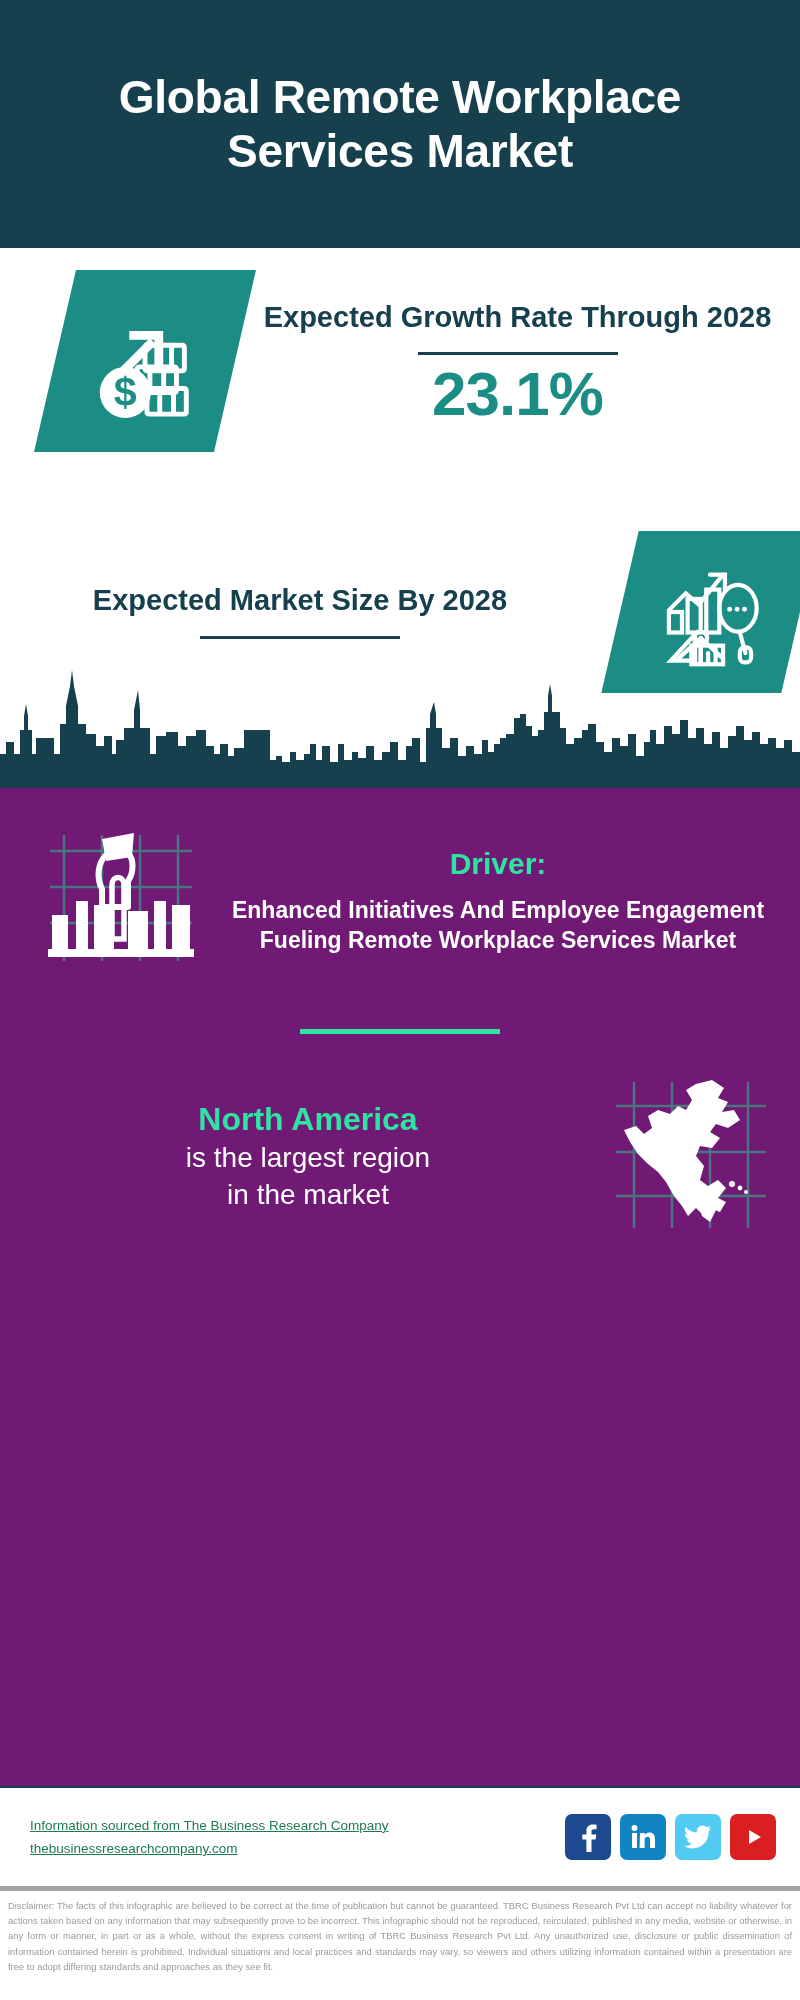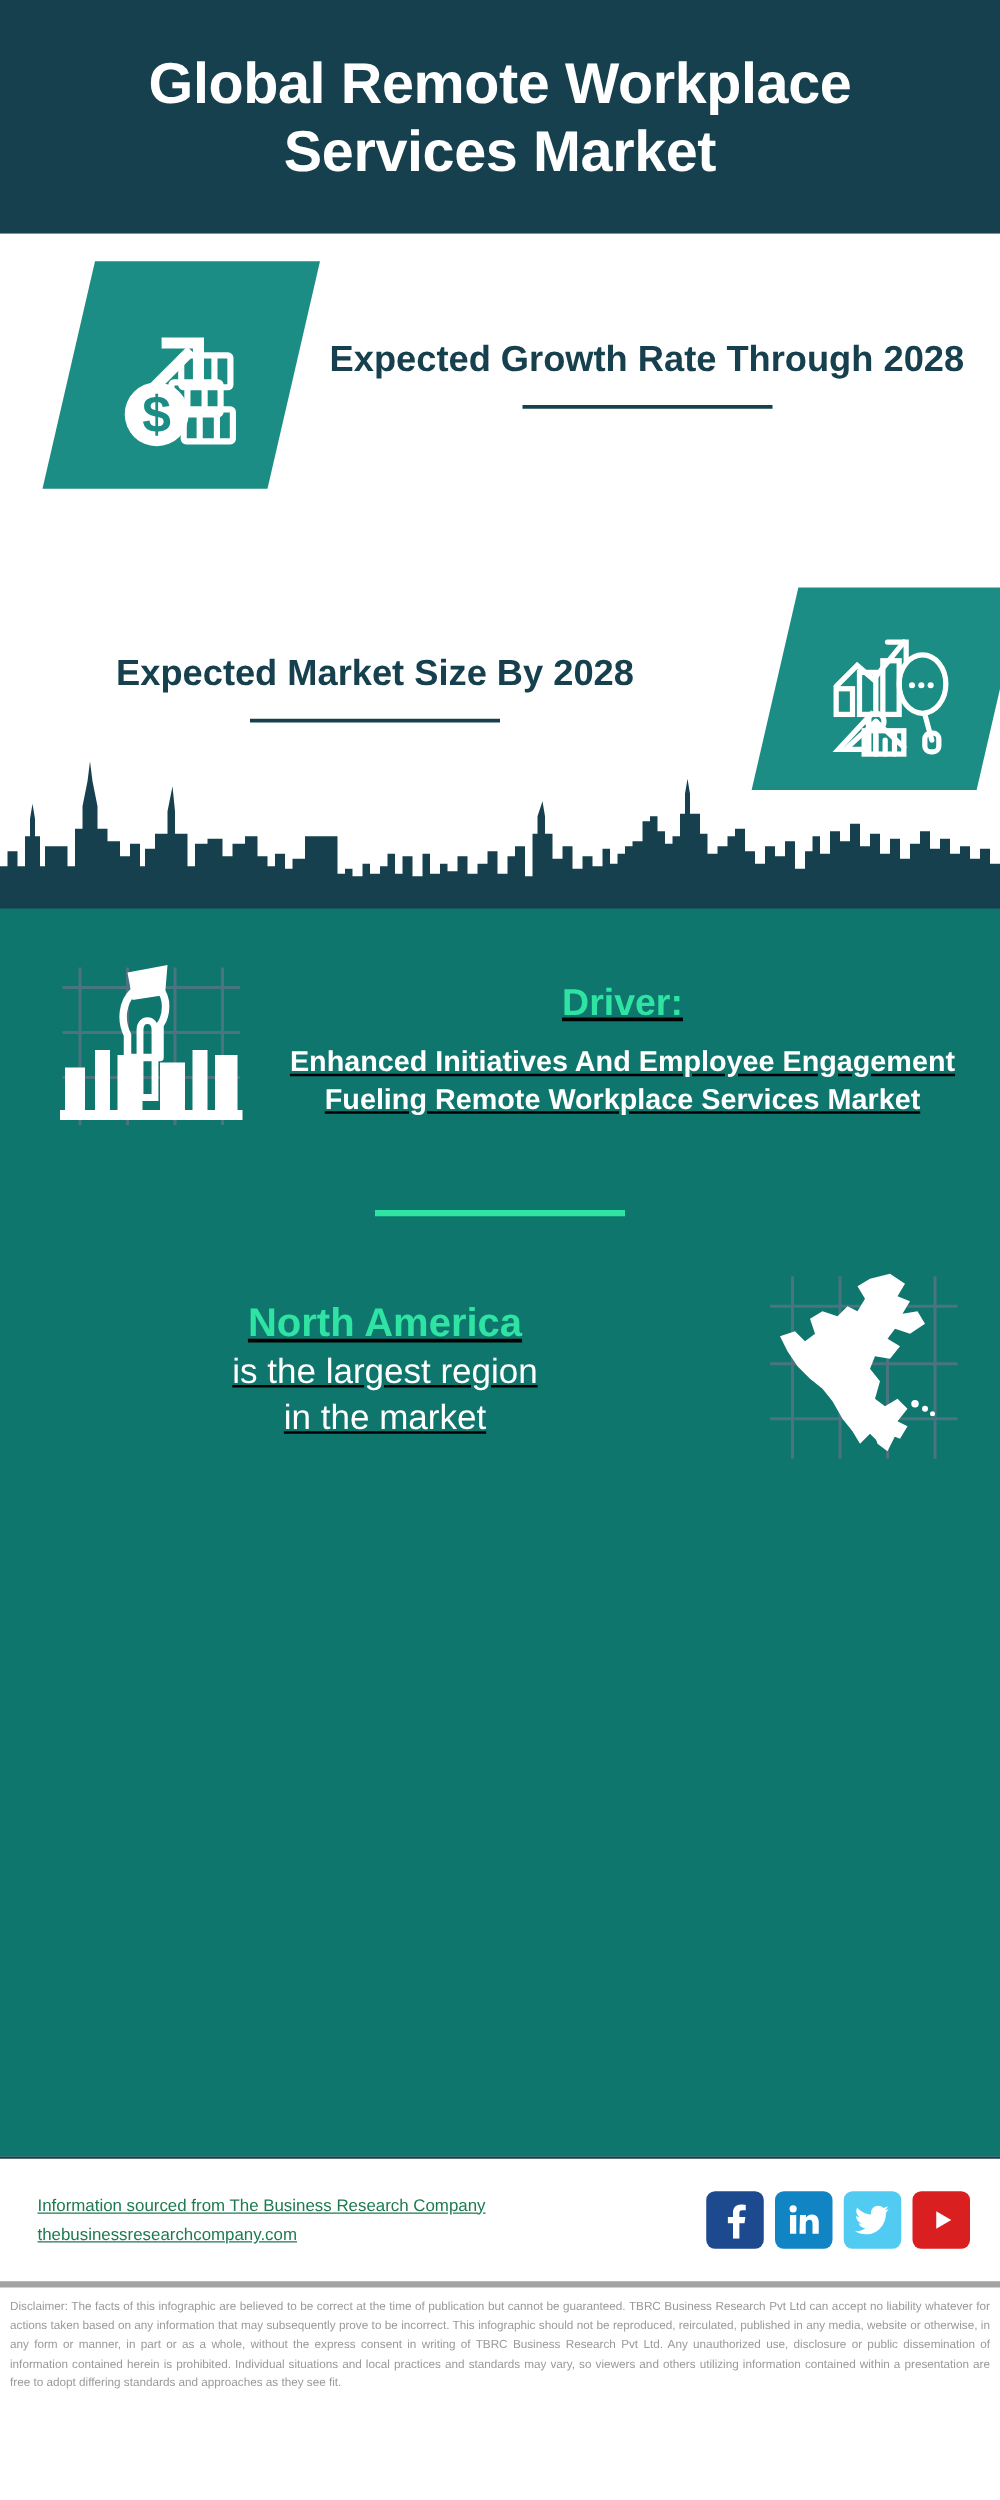--- a/index.html
+++ b/index.html
@@ -11,21 +11,21 @@
     width: 800px;
     height: 2000px;
     font-family: "Liberation Sans", sans-serif;
     overflow: hidden;
     position: relative;
   }
 
   
   .header {
     background: #16404e;
-    height: 187px;
+    height: 248px;
     display: flex;
     align-items: center;
     justify-content: center;
     box-sizing: border-box;
     padding: 0 30px;
   }
   .header-title {
     color: #ffffff;
     font-size: 46px;
     font-weight: bold;
@@ -81,24 +81,23 @@
     color: #1c8d84;
     font-size: 62px;
     font-weight: bold;
     line-height: 1.05;
     letter-spacing: -1px;
   }
 
   
   .dark-panel {
     position: relative;
-    background: #0f766e;
+    background: #701a75;
     height: 1000px;
     margin-top: -2px;
-    text-decoration: underline;
   }
   .skyline {
     position: absolute;
     top: -118px;
     left: 0;
     width: 800px;
     height: 120px;
     display: block;
   }
 
@@ -218,20 +217,21 @@
           <line x1="89" y1="88" x2="89" y2="114"></line>
         </g>
 
         <circle cx="40" cy="92" r="26" fill="#ffffff"></circle>
         <text x="40" y="106" font-family="'Liberation Sans', sans-serif" font-size="42" font-weight="bold" fill="#1c8d84" text-anchor="middle">$</text>
       </svg>
     </div>
     <div class="stat-text">
       <div class="stat-label">Expected Growth Rate Through 2028</div>
       <hr class="stat-rule">
+      <div class="stat-value">23.1%</div>
     </div>
   </div>
 
   <div class="stat-row row2">
     <div class="stat-text">
       <div class="stat-label">Expected Market Size By 2028</div>
       <hr class="stat-rule">
     </div>
     <div class="para para-chart">
       <svg viewBox="0 0 120 120" width="112" height="112" aria-hidden="true">

